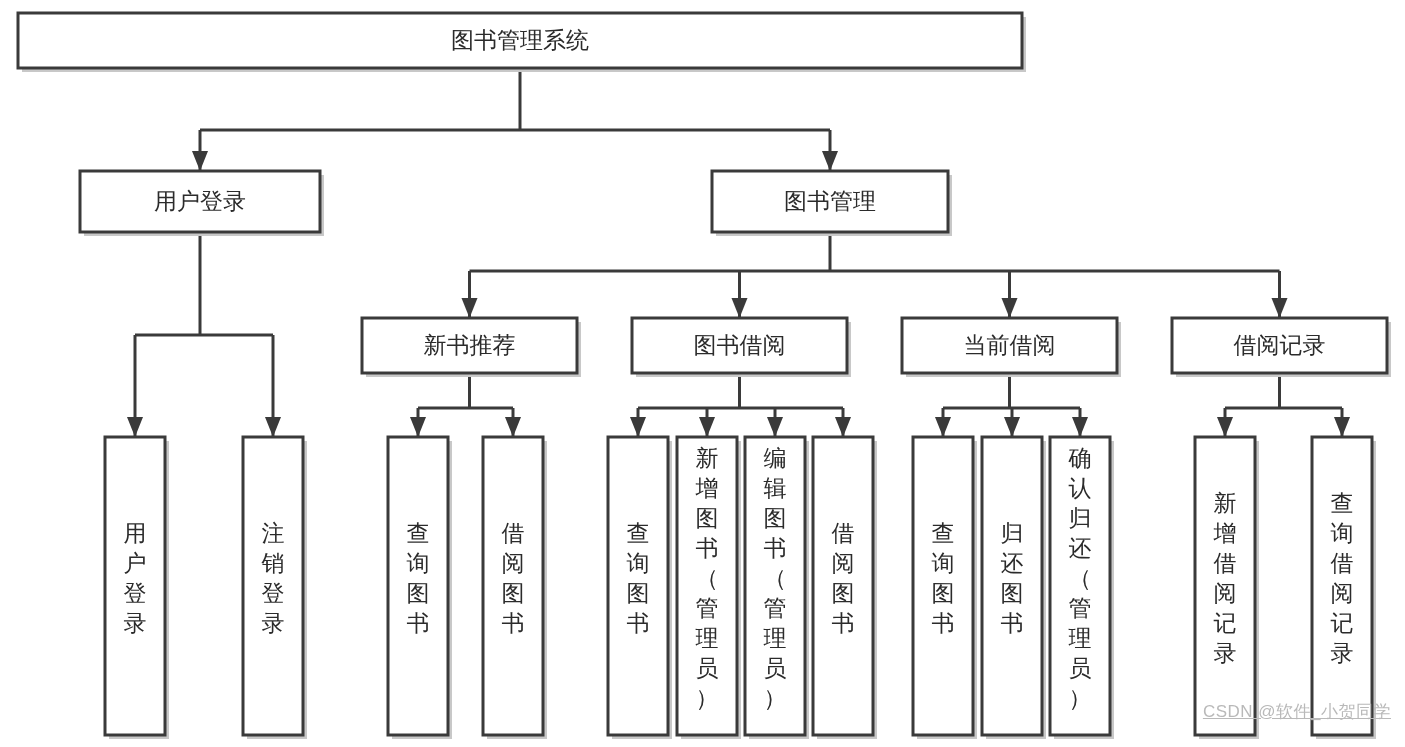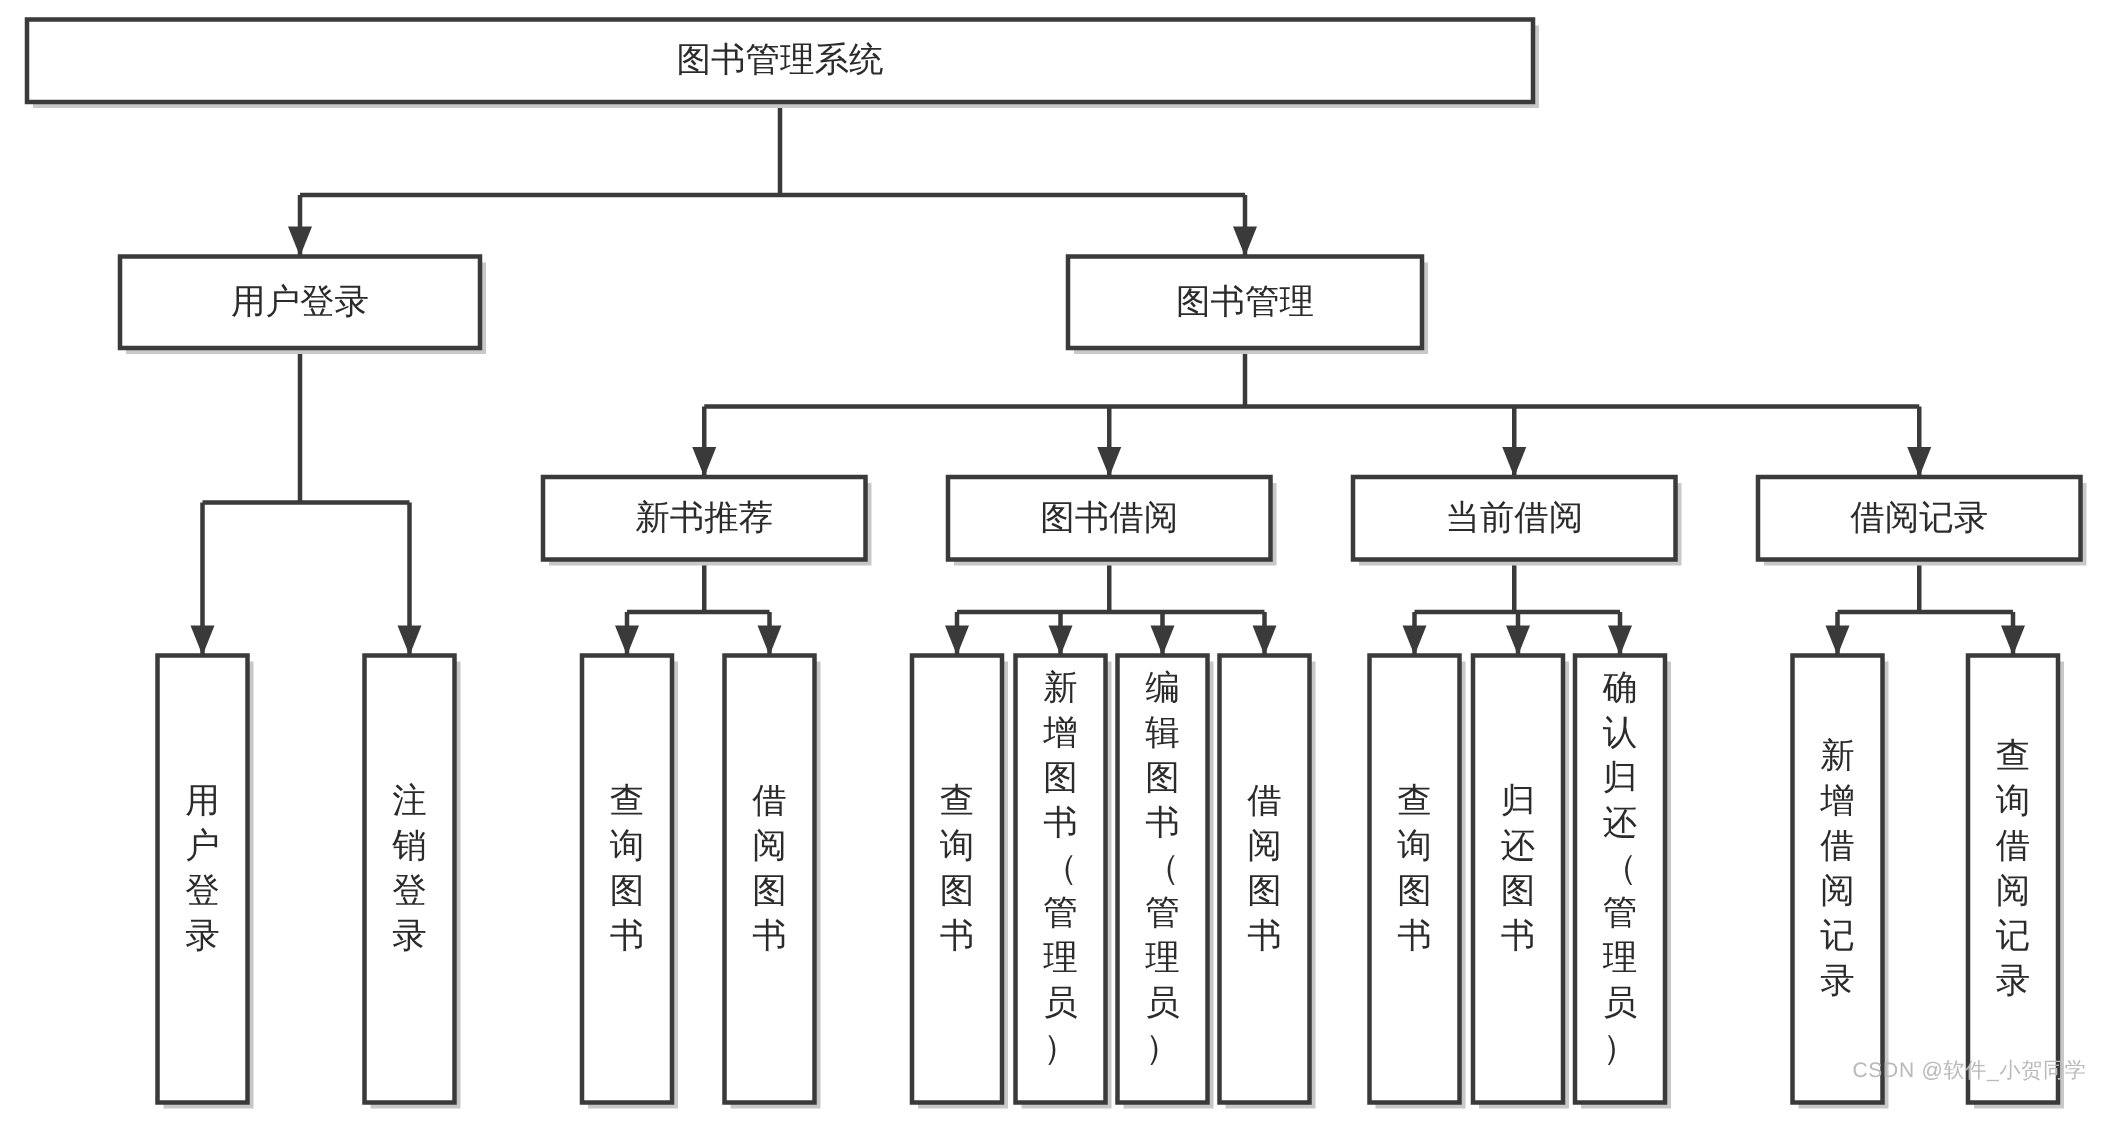--- a/index.html
+++ b/index.html
@@ -56,25 +56,26 @@
     fill: #2b2b2b;
     font-family: "Liberation Sans", "DejaVu Sans", sans-serif;
     font-size: 23px;
     text-anchor: middle;
   }
   .watermark {
     position: absolute;
     right: 14px;
     bottom: 6px;
     font-family: "Liberation Sans", "DejaVu Sans", sans-serif;
-    font-size: 14px;
+    font-size: 17px;
     color: #b9b9b9;
     letter-spacing: 0.5px;
     white-space: nowrap;
     pointer-events: none;
+    text-decoration: underline;
   }
 </style>
 </head>
 <body>
 
 <div id="diagram-root">
   <svg class="flow" viewBox="0 0 1405 747" xmlns="http://www.w3.org/2000/svg">
     <g id="connectors-layer">
         <path d="M 520 68 L 520 130" class="connector"></path>
         <path d="M 200 130 L 830 130" class="connector"></path>

